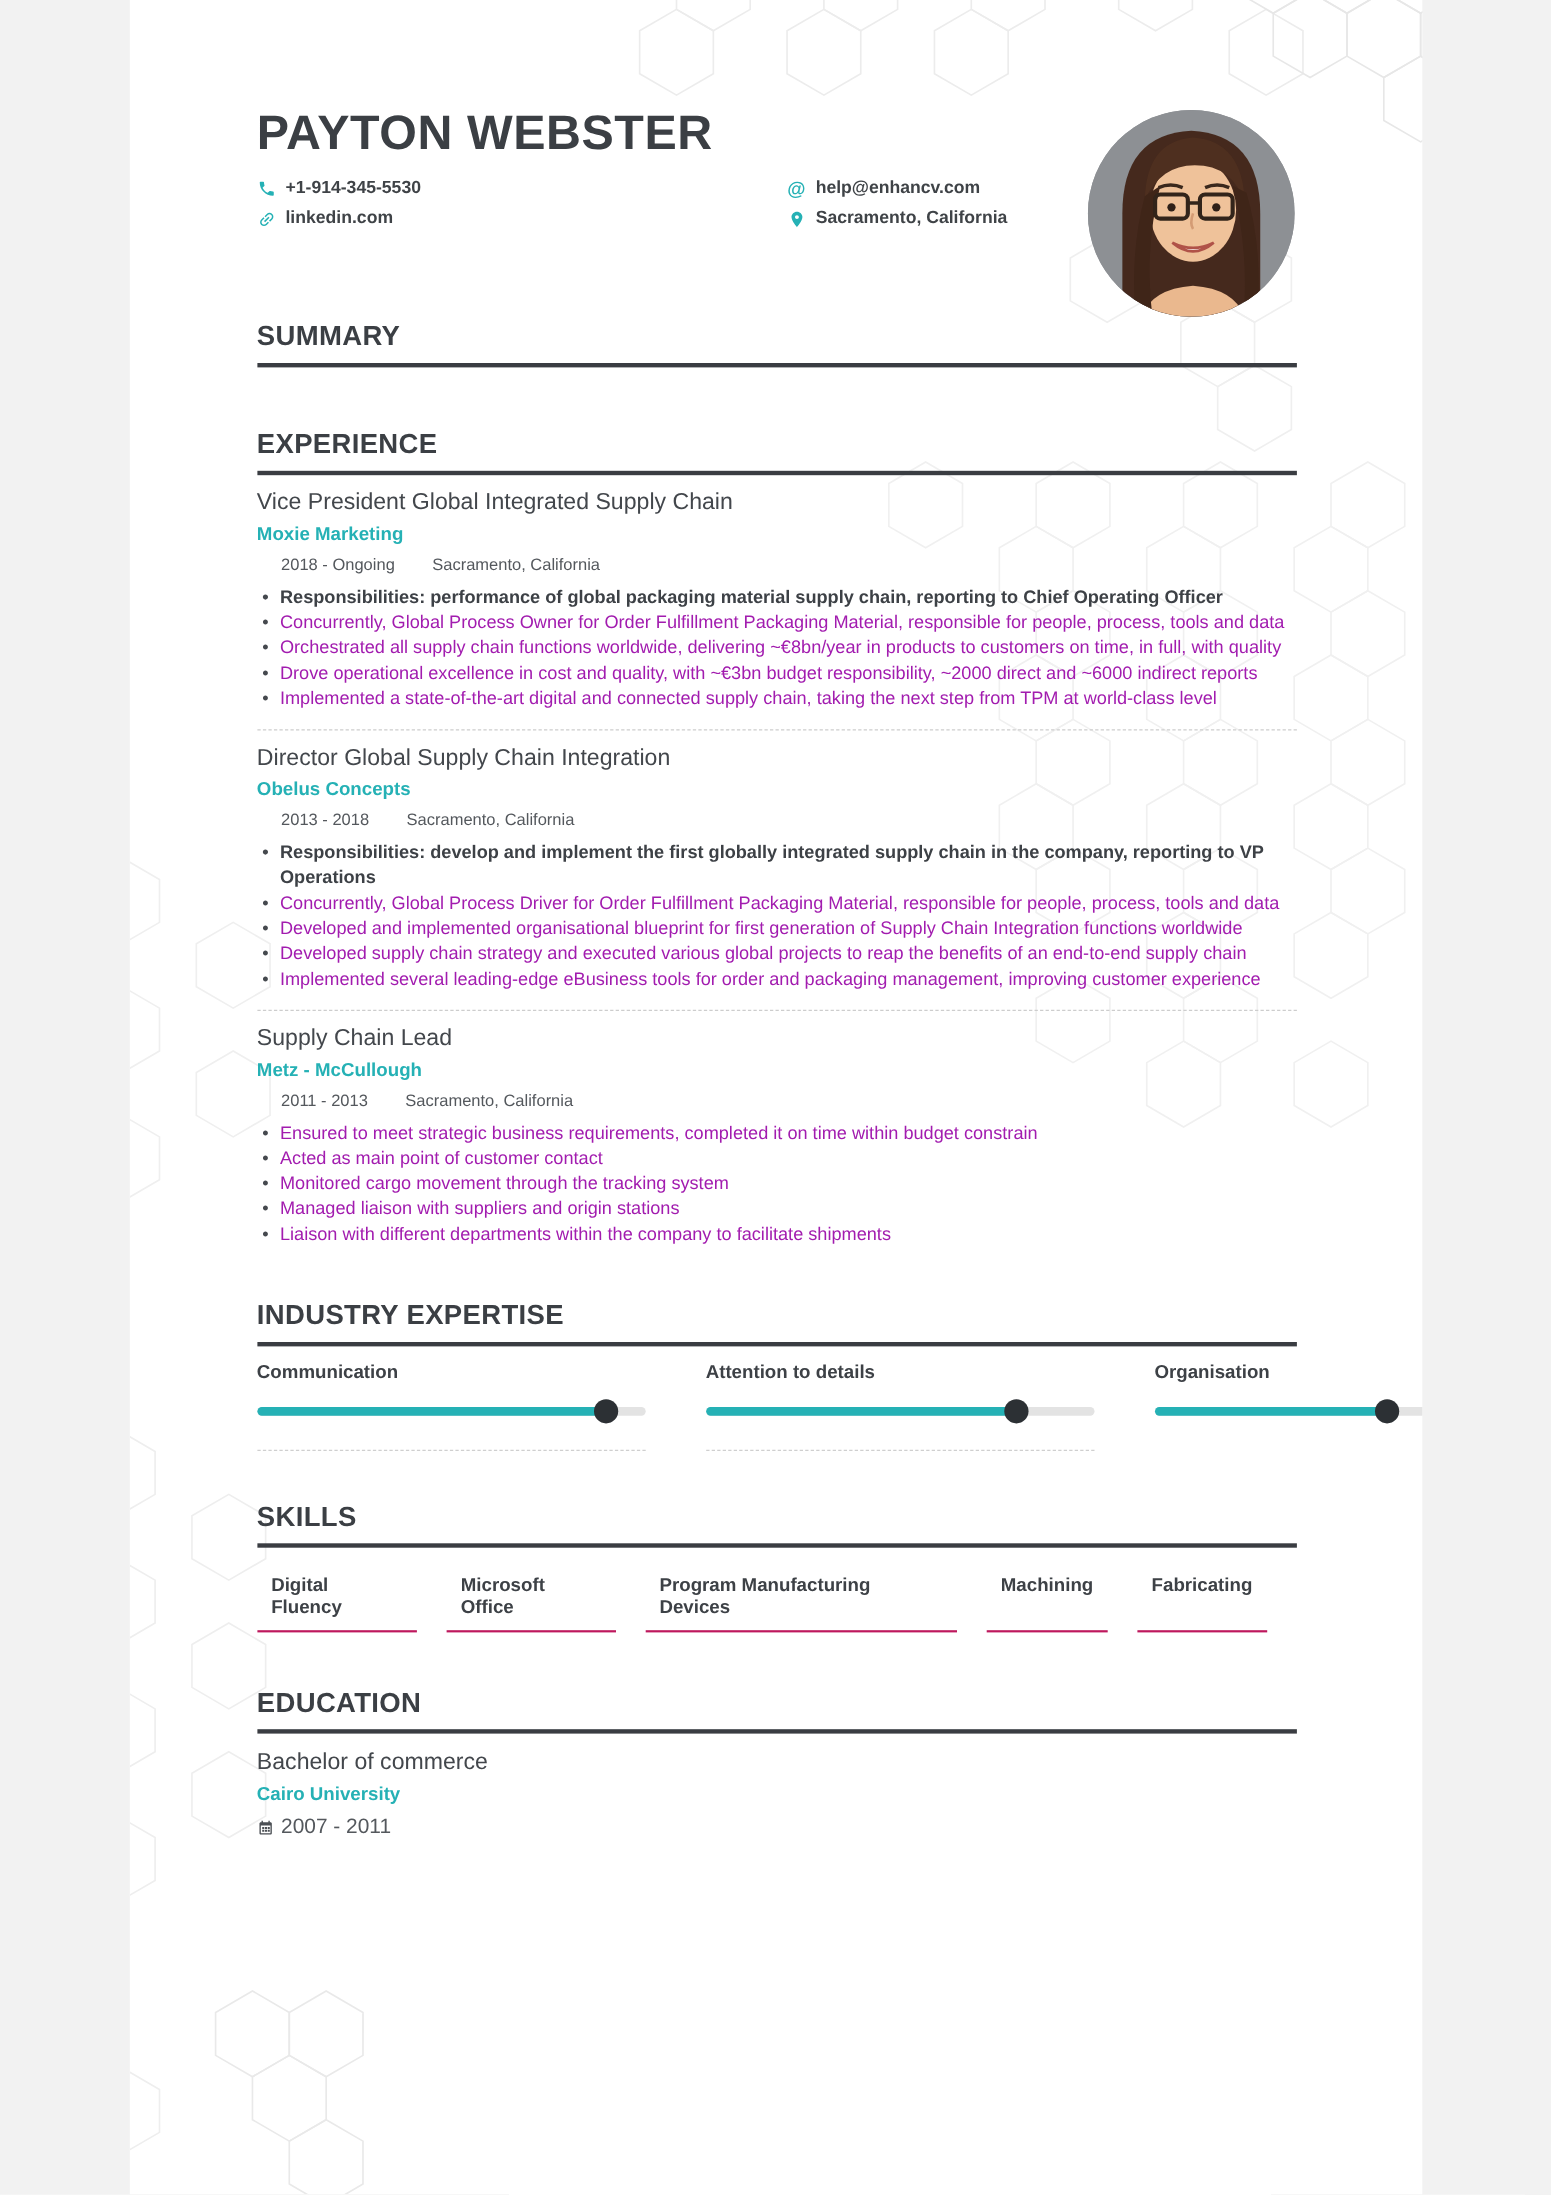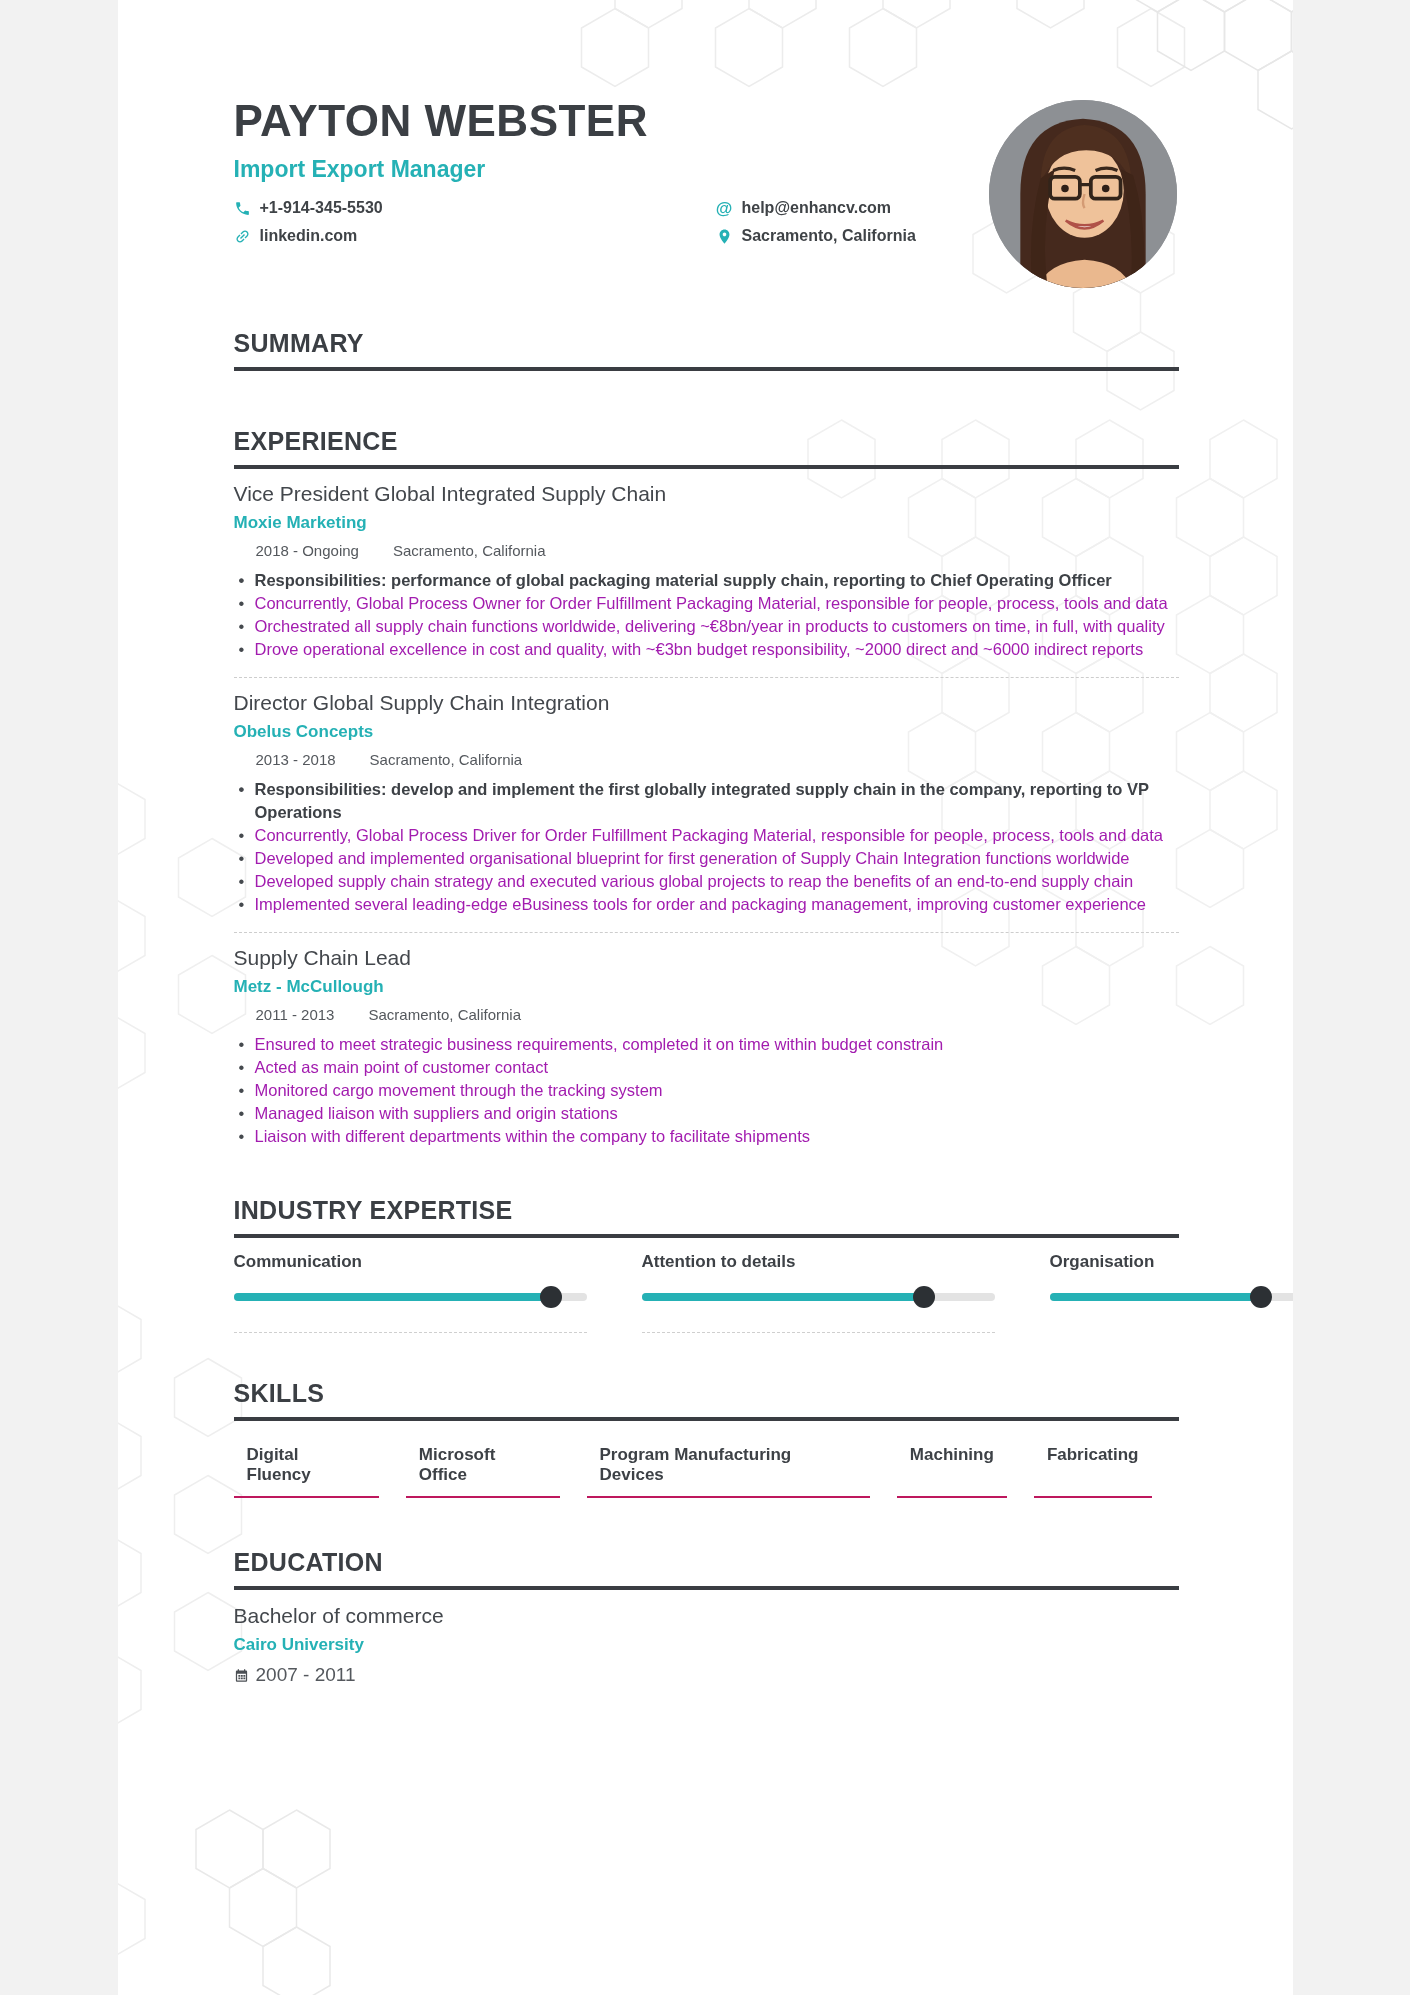--- a/index.html
+++ b/index.html
@@ -162,21 +162,20 @@
       <polygon points="178.5,1810 212,1829.5 212,1868.5 178.5,1888 145,1868.5 145,1829.5" fill="none" stroke="#e9e9e9" stroke-width="1.5"></polygon>
       <polygon points="145,1868.5 178.5,1888 178.5,1927 145,1946.5 111.5,1927 111.5,1888" fill="none" stroke="#e9e9e9" stroke-width="1.5"></polygon>
       <polygon points="178.5,1927 212,1946.5 212,1985.5 178.5,2005 145,1985.5 145,1946.5" fill="none" stroke="#e9e9e9" stroke-width="1.5"></polygon>
       <polygon points="-6.5,1880 27,1899.5 27,1938.5 -6.5,1958 -40,1938.5 -40,1899.5" fill="none" stroke="#eeeeee" stroke-width="1.5"></polygon>
     </svg>
 
   <div class="content">
 
     <div class="header">
       <div class="name">PAYTON WEBSTER</div>
-      <div class="job-headline">Import Export Manager</div>
       <div class="contacts" id="contacts">
           <div class="contact">
     <span class="icon">
               <svg viewBox="0 0 24 24">
                 <path fill="currentColor" d="M6.6 10.8c1.5 2.9 3.7 5.1 6.6 6.6l2.2-2.2c.3-.3.7-.4 1-.2 1.1.4 2.3.6 3.6.6.6 0 1 .4 1 1V20c0 .6-.4 1-1 1C10.6 21 3 13.4 3 4c0-.6.4-1 1-1h3.5c.6 0 1 .4 1 1 0 1.2.2 2.4.6 3.6.1.3 0 .7-.2 1l-2.3 2.2z"></path>
               </svg>
             </span>
     <span>+1-914-345-5530</span>
   </div>
           <div class="contact">
@@ -243,20 +242,21 @@
       <span class="meta-item">
         <span class="icon"></span>
         <span>Sacramento, California</span>
       </span>
     </div>
     <ul class="bullets">
               <li class="b">Responsibilities: performance of global packaging material supply chain, reporting to Chief Operating Officer</li>
               <li>Concurrently, Global Process Owner for Order Fulfillment Packaging Material, responsible for people, process, tools and data</li>
               <li>Orchestrated all supply chain functions worldwide, delivering ~€8bn/year in products to customers on time, in full, with quality</li>
               <li>Drove operational excellence in cost and quality, with ~€3bn budget responsibility, ~2000 direct and ~6000 indirect reports</li>
+              <li>Implemented a state-of-the-art digital and connected supply chain, taking the next step from TPM at world-class level</li>
             </ul>
     <div class="job-divider"></div>
   </div>
           <div class="job">
     <div class="job-title">Director Global Supply Chain Integration</div>
     <div class="job-company">Obelus Concepts</div>
     <div class="job-meta">
       <span class="meta-item">
         <span class="icon"></span>
         <span>2013 - 2018</span>

